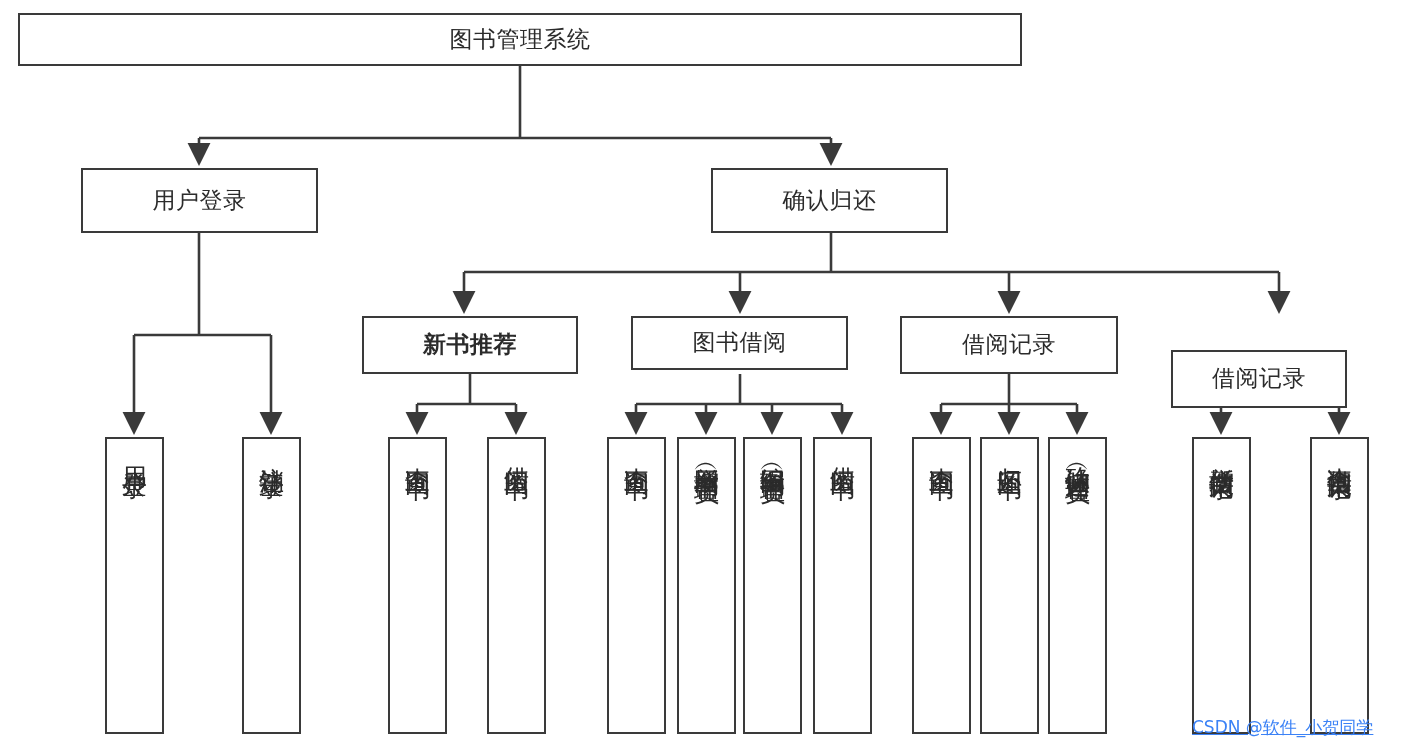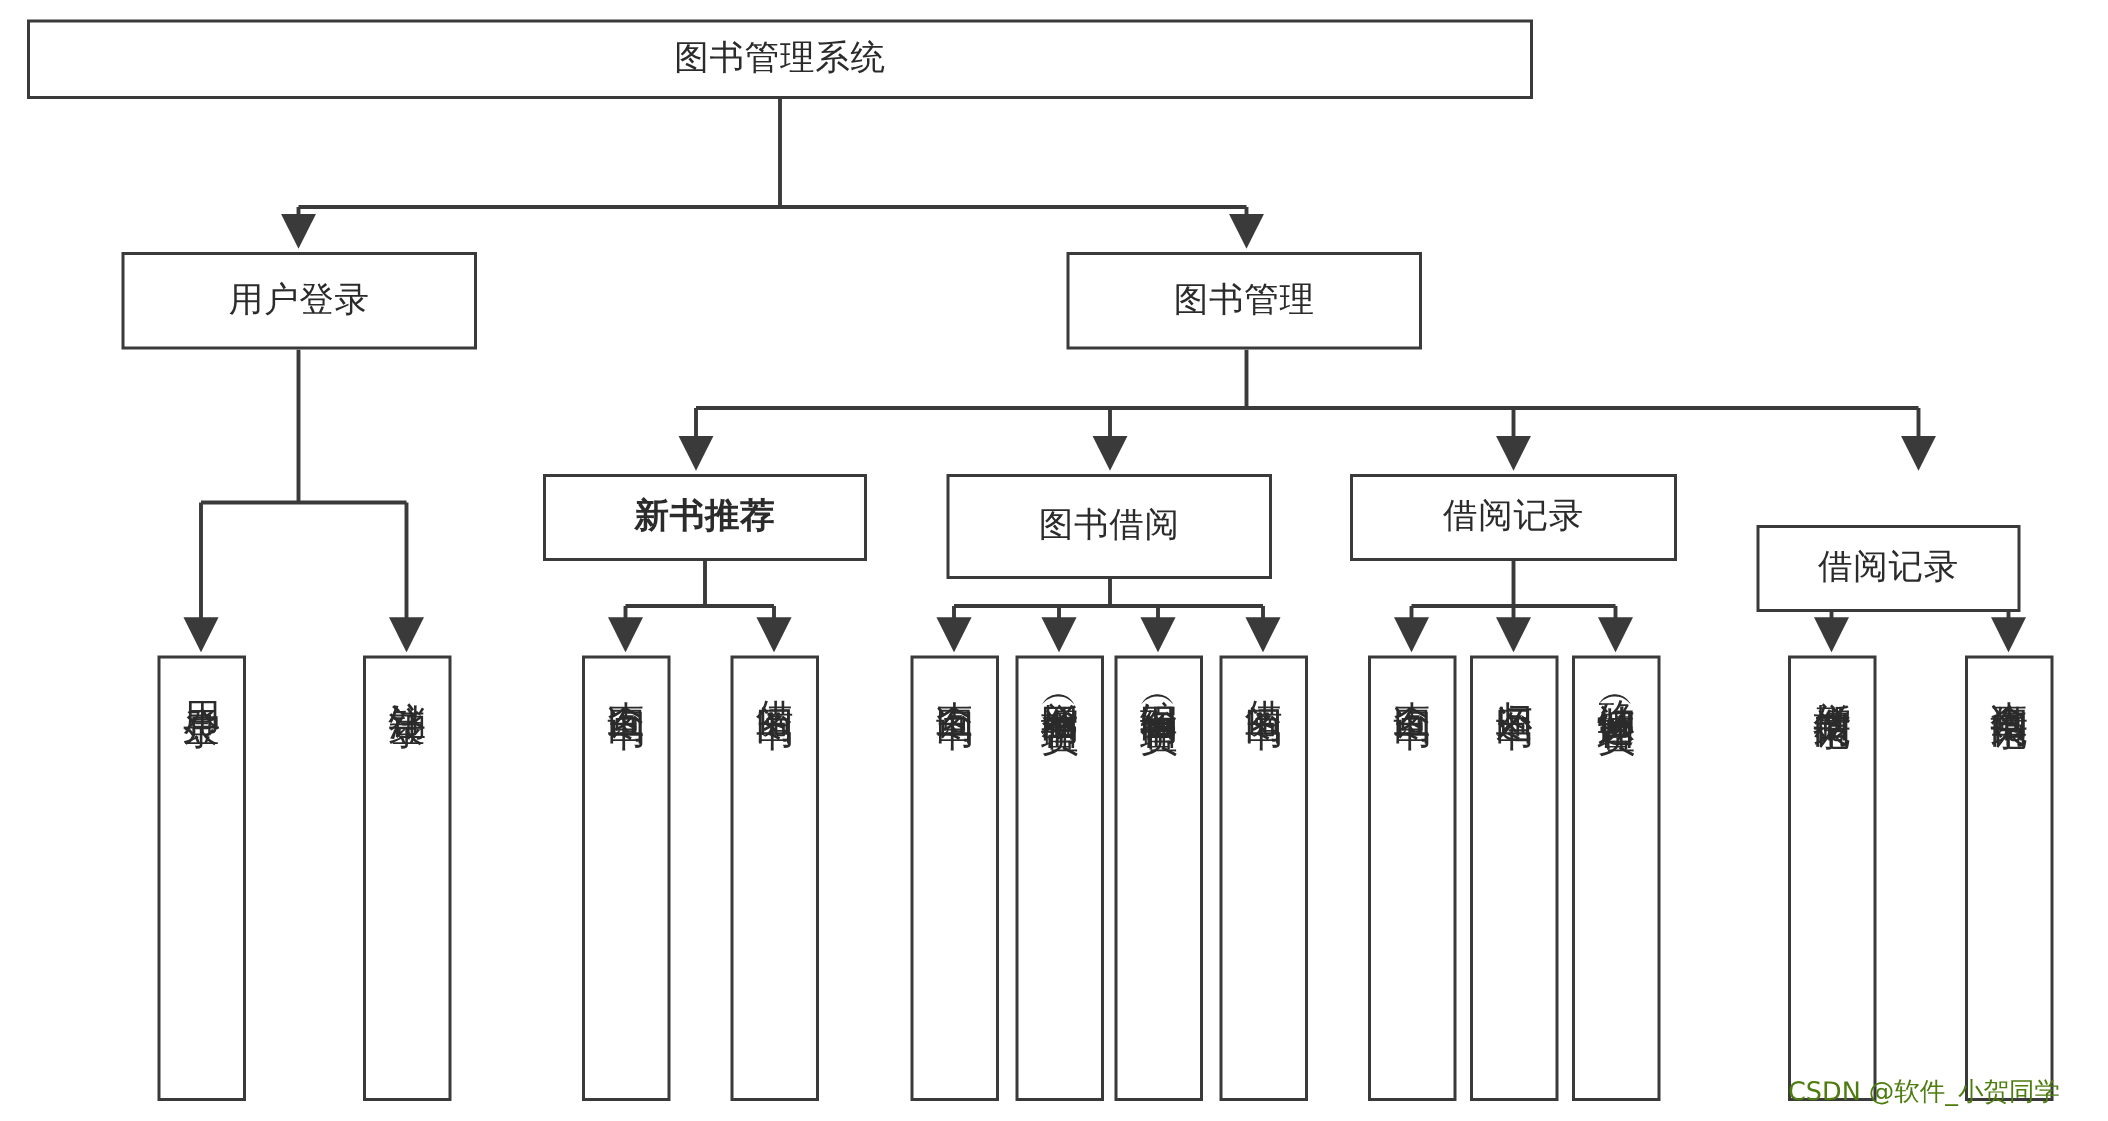--- a/index.html
+++ b/index.html
@@ -64,24 +64,25 @@
     line-height: 1.0;
     letter-spacing: 3px;
     white-space: nowrap;
   }
   .node.vert.tall .lbl {
     letter-spacing: 2px;
   }
   .watermark {
     position: absolute;
     font-size: 17px;
-    color: #4d7c0f;
+    color: #3b82f6;
     white-space: nowrap;
     z-index: 3;
     font-family: "DejaVu Sans", "Liberation Sans", sans-serif;
+    text-decoration: underline;
   }
 </style>
 </head>
 <body>
 
 <div id="canvas">
 
   <svg id="edges" viewBox="0 0 1405 747" width="1405" height="747" xmlns="http://www.w3.org/2000/svg">
     <defs>
       <marker id="arrow" viewBox="0 0 12 12" refX="10" refY="6" markerWidth="9" markerHeight="9" orient="auto-start-reverse">
@@ -134,28 +135,28 @@
 
   <div class="node root horiz" style="left:18px; top:13px; width:1004px; height:53px;">
     <span class="lbl">图书管理系统</span>
   </div>
 
   <div class="node horiz" style="left:81px; top:168px; width:237px; height:65px;">
     <span class="lbl">用户登录</span>
   </div>
 
   <div class="node horiz" style="left:711px; top:168px; width:237px; height:65px;">
-    <span class="lbl">图书管理</span>
+    <span class="lbl">确认归还</span>
   </div>
 
   <div class="node horiz" style="left:362px; top:316px; width:216px; height:58px;font-weight:bold;">
     <span class="lbl">新书推荐</span>
   </div>
 
-  <div class="node horiz" style="left:631px; top:316px; width:217px; height:70px;">
+  <div class="node horiz" style="left:631px; top:316px; width:217px; height:54px;">
     <span class="lbl">图书借阅</span>
   </div>
 
   <div class="node horiz" style="left:900px; top:316px; width:218px; height:58px;">
     <span class="lbl">借阅记录</span>
   </div>
 
   <div class="node horiz" style="left:1171px; top:316px; width:176px; height:58px;margin-top:34px;">
     <span class="lbl">借阅记录</span>
   </div>

